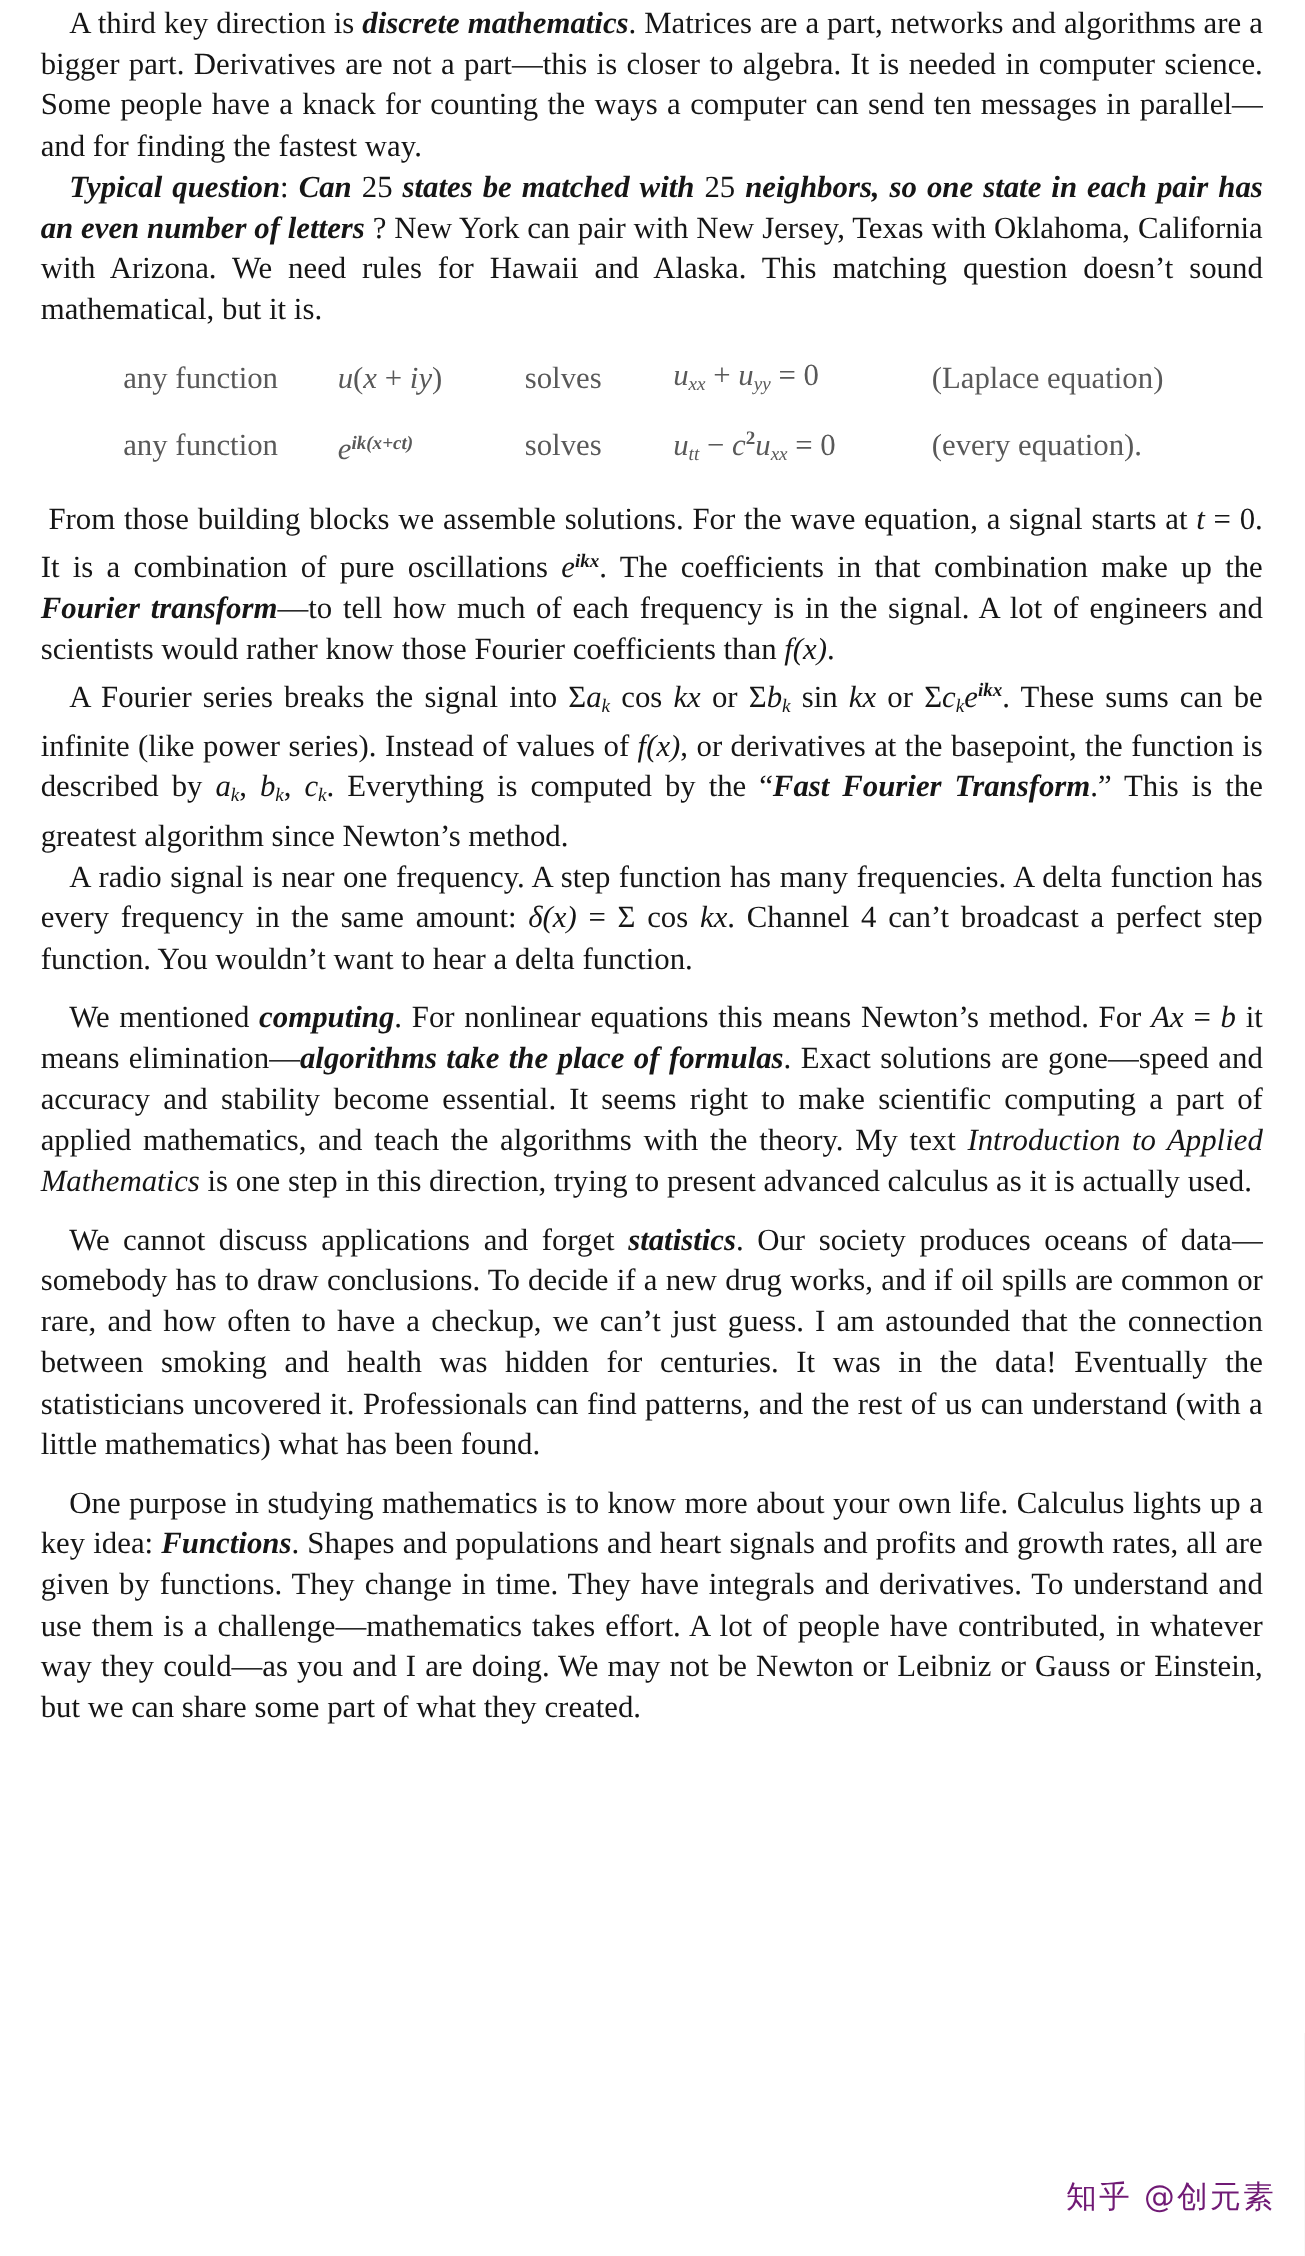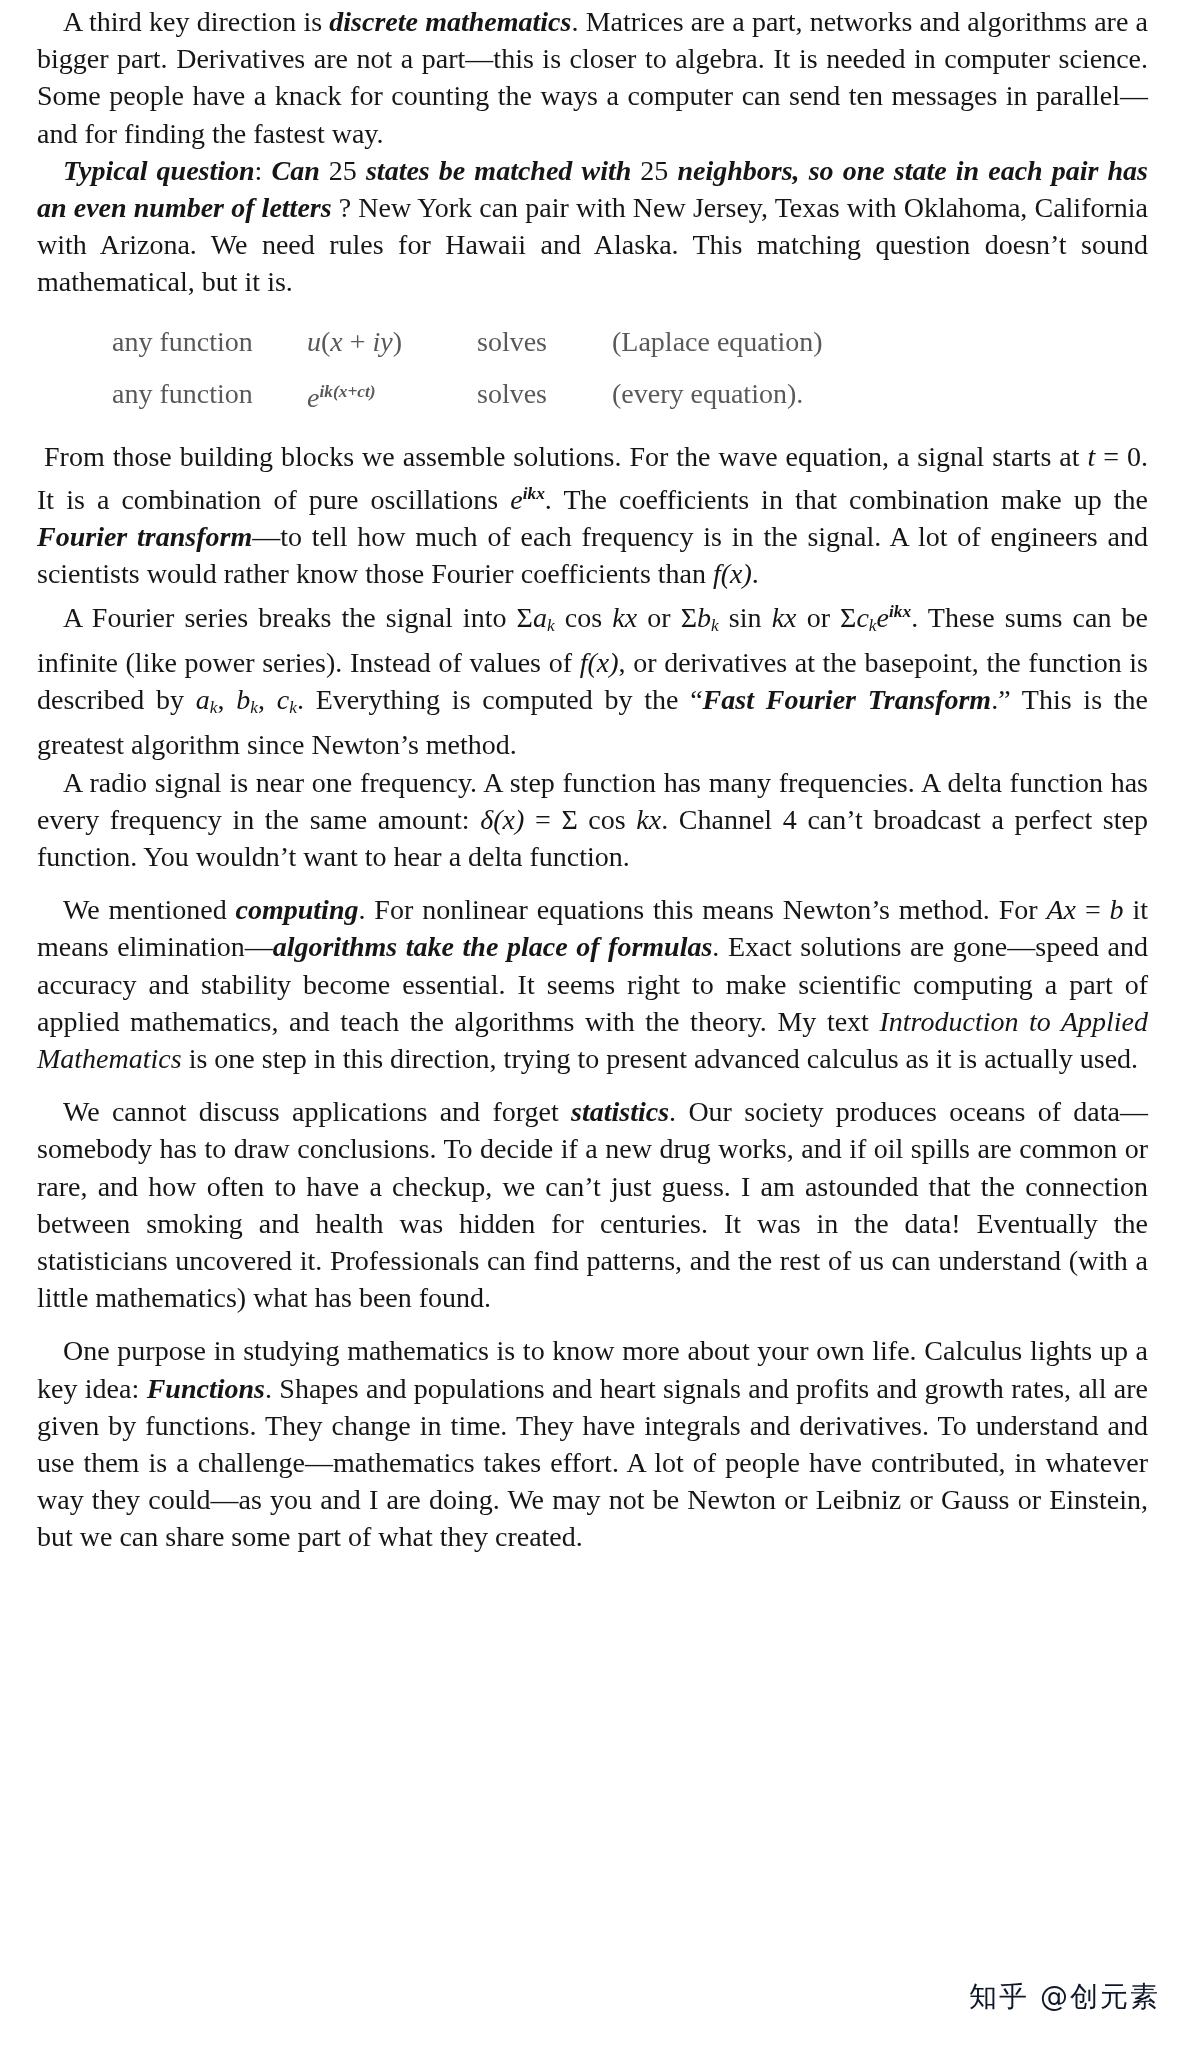--- a/index.html
+++ b/index.html
@@ -60,30 +60,32 @@
 
 <div class="page" style="background: rgb(255, 255, 255); color: rgb(22, 22, 22);">
   <div class="text-body">
       <p class="para"><span>A third key direction is </span><span class="s-b s-i">discrete mathematics</span><span>. Matrices are a part, networks and algorithms are a bigger part. Derivatives are not a part—this is closer to algebra. It is needed in computer science. Some people have a knack for counting the ways a computer can send ten messages in parallel—and for finding the fastest way.</span></p>
       <p class="para"><span class="s-b s-i">Typical question</span><span>: </span><span class="s-b s-i">Can </span><span>25</span><span class="s-b s-i"> states be matched with </span><span>25</span><span class="s-b s-i"> neighbors, so one state in each pair has an even number of letters</span><span> ?  New York can pair with New Jersey, Texas with Oklahoma, California with Arizona. We need rules for Hawaii and Alaska. This matching question doesn’t sound mathematical, but it is.</span></p>
       <div class="eqn-block" style="color: rgb(89, 89, 89);">
         <div class="eqn-row">
           <span class="eqn-cell"><span>any function</span></span>
           <span class="eqn-cell"><span class="s-i">u</span><span>(</span><span class="s-i">x</span><span> + </span><span class="s-i">iy</span><span>)</span></span>
           <span class="eqn-cell"><span>solves</span></span>
+          <span class="eqn-cell"><span class="s-i">u</span><span class="s-i s-sub">xx</span><span> + </span><span class="s-i">u</span><span class="s-i s-sub">yy</span><span> = 0</span></span>
           <span class="eqn-cell"><span>(Laplace equation)</span></span>
         </div>
         <div class="eqn-row">
           <span class="eqn-cell"><span>any function</span></span>
           <span class="eqn-cell"><span class="s-i">e</span><span class="s-i s-sup">ik(x+ct)</span></span>
           <span class="eqn-cell"><span>solves</span></span>
+          <span class="eqn-cell"><span class="s-i">u</span><span class="s-i s-sub">tt</span><span> − </span><span class="s-i">c</span><span class="s-sup">2</span><span class="s-i">u</span><span class="s-i s-sub">xx</span><span> = 0</span></span>
           <span class="eqn-cell"><span>(every equation).</span></span>
         </div>
       </div>
       <p class="para smallindent"><span>From those building blocks we assemble solutions. For the wave equation, a signal starts at </span><span class="s-i">t</span><span> = 0. It is a combination of pure oscillations </span><span class="s-i">e</span><span class="s-i s-sup">ikx</span><span>. The coefficients in that combination make up the </span><span class="s-b s-i">Fourier transform</span><span>—to tell how much of each frequency is in the signal. A lot of engineers and scientists would rather know those Fourier coefficients than </span><span class="s-i">f</span><span class="s-i">(x)</span><span>.</span></p>
       <p class="para"><span>A Fourier series breaks the signal into Σ</span><span class="s-i">a</span><span class="s-i s-sub">k</span><span> cos </span><span class="s-i">kx</span><span> or Σ</span><span class="s-i">b</span><span class="s-i s-sub">k</span><span> sin </span><span class="s-i">kx</span><span> or Σ</span><span class="s-i">c</span><span class="s-i s-sub">k</span><span class="s-i">e</span><span class="s-i s-sup">ikx</span><span>. These sums can be infinite (like power series). Instead of values of </span><span class="s-i">f</span><span class="s-i">(x)</span><span>, or derivatives at the basepoint, the function is described by </span><span class="s-i">a</span><span class="s-i s-sub">k</span><span>, </span><span class="s-i">b</span><span class="s-i s-sub">k</span><span>, </span><span class="s-i">c</span><span class="s-i s-sub">k</span><span>. Everything is computed by the “</span><span class="s-b s-i">Fast Fourier Transform</span><span>.” This is the greatest algorithm since Newton’s method.</span></p>
       <p class="para"><span>A radio signal is near one frequency. A step function has many frequencies. A delta function  has every frequency in the same amount: </span><span class="s-i">δ(x)</span><span> = Σ cos </span><span class="s-i">kx</span><span>. Channel 4 can’t broadcast a perfect step function. You wouldn’t want to hear a delta function.</span></p>
       <p class="para gap"><span>We mentioned </span><span class="s-b s-i">computing</span><span>. For nonlinear equations this means Newton’s method. For </span><span class="s-i">Ax</span><span> = </span><span class="s-i">b</span><span> it means elimination—</span><span class="s-b s-i">algorithms take the place of formulas</span><span>. Exact solutions are gone—speed and accuracy and stability become essential. It seems right to make scientific computing a part of applied mathematics, and teach the algorithms with the theory. My text </span><span class="s-i">Introduction to Applied Mathematics</span><span> is one step in this direction, trying to present advanced calculus as it is actually used.</span></p>
       <p class="para gap"><span>We cannot discuss applications and forget </span><span class="s-b s-i">statistics</span><span>. Our society produces oceans of data—somebody has to draw conclusions. To decide if a new drug works, and if oil spills are common or rare, and how often to have a checkup, we can’t just guess. I am astounded that the connection between smoking and health was hidden for centuries. It was in the data! Eventually the statisticians uncovered it. Professionals can find patterns, and the rest of us can understand (with a little mathematics) what has been found.</span></p>
       <p class="para gap"><span>One purpose in studying mathematics is to know more about your own life. Calculus lights up a key idea: </span><span class="s-b s-i">Functions</span><span>. Shapes and populations and heart signals and profits and growth rates, all are given by functions. They change in time. They have integrals and derivatives. To understand and use them is a challenge—mathematics takes effort. A lot of people have contributed, in whatever way they could—as you and I are doing. We may not be Newton or Leibniz or Gauss or Einstein, but we can share some part of what they created.</span></p>
     </div>
-  <div class="watermark" style="color: #0f172a;">知乎 @创元素</div>
+  <div class="watermark" style="color: #701a75;">知乎 @创元素</div>
 </div>
 
 </body></html>

